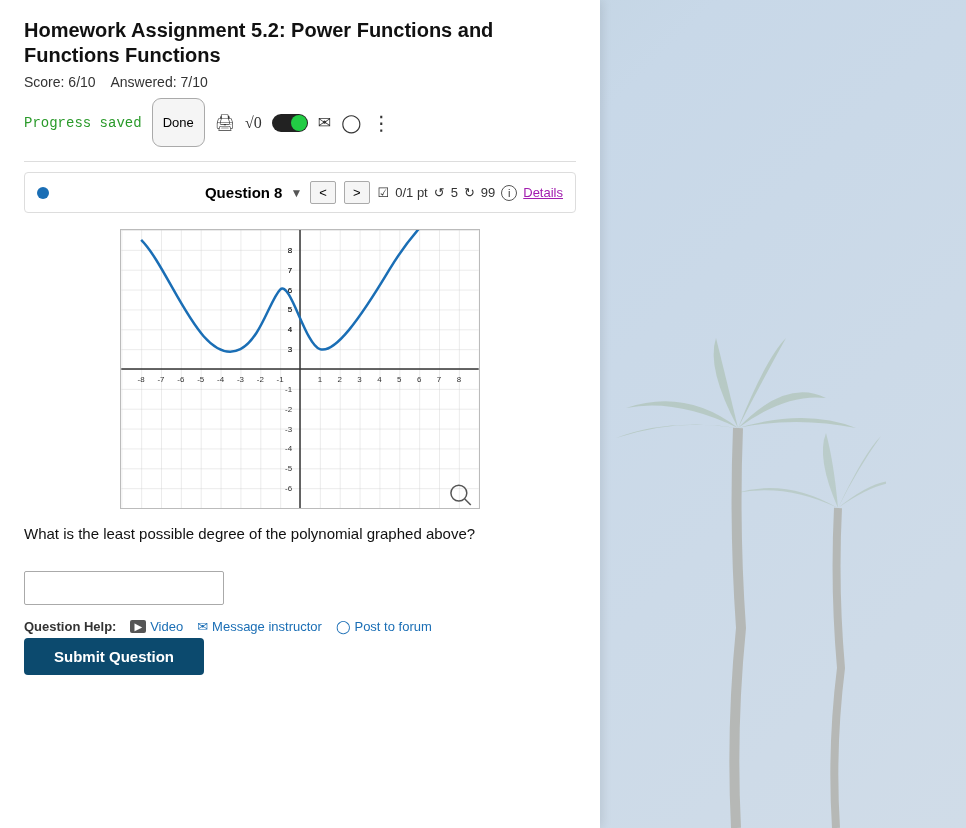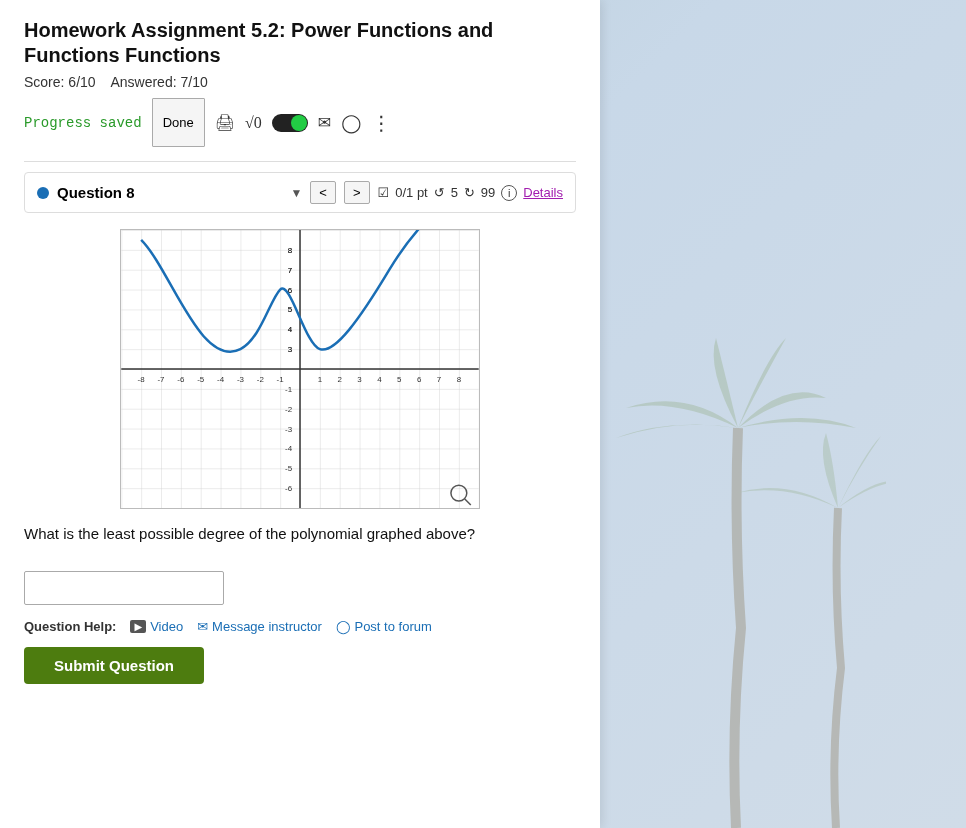--- a/index.html
+++ b/index.html
@@ -56,21 +56,21 @@
     }
     .progress-saved {
       color: #2a9a2a;
       font-weight: 500;
       font-family: Liberation Mono, monospace;
     }
     .done-btn {
       border: 1px solid #aaa;
       background: #f5f5f5;
       padding: 16px 10px;
-      border-radius: 1px;
+      border-radius: 9px;
       cursor: pointer;
       font-size: 13px;
     }
     .toolbar-icon {
       font-size: 16px;
       cursor: pointer;
       color: #333;
     }
     .toggle-switch {
       display: inline-flex;
@@ -103,20 +103,21 @@
       width: 12px;
       height: 12px;
       border-radius: 50%;
       background: #1a6eb5;
       flex-shrink: 0;
     }
     .question-label {
       font-size: 15px;
       font-weight: 600;
       flex: 1;
+      text-align: right;
     }
     .question-dropdown {
       font-size: 12px;
       color: #555;
       cursor: pointer;
     }
     .nav-btn {
       border: 1px solid #aaa;
       background: #f5f5f5;
       padding: 3px 8px;
@@ -159,38 +160,38 @@
       border-radius: 2px;
       display: block;
       margin-bottom: 14px;
     }
     .question-help {
       display: flex;
       align-items: flex-end;
       gap: 14px;
       font-size: 13px;
       color: #333;
-      margin-bottom: 13px;
+      margin-bottom: 4px;
     }
     .help-label {
       font-weight: 600;
     }
     .help-item {
       display: flex;
       align-items: center;
       gap: 4px;
       cursor: pointer;
       color: #1a6eb5;
       text-decoration: none;
     }
     .help-item-icon {
       font-size: 13px;
     }
     .submit-btn {
-      background: #4d7c0f;
+      background: #0c4a6e;
       color: #fff;
       border: none;
       padding: 10px 30px;
       font-size: 15px;
       border-radius: 4px;
       cursor: pointer;
       font-weight: 600;
     }
     .divider {
       border: none;

